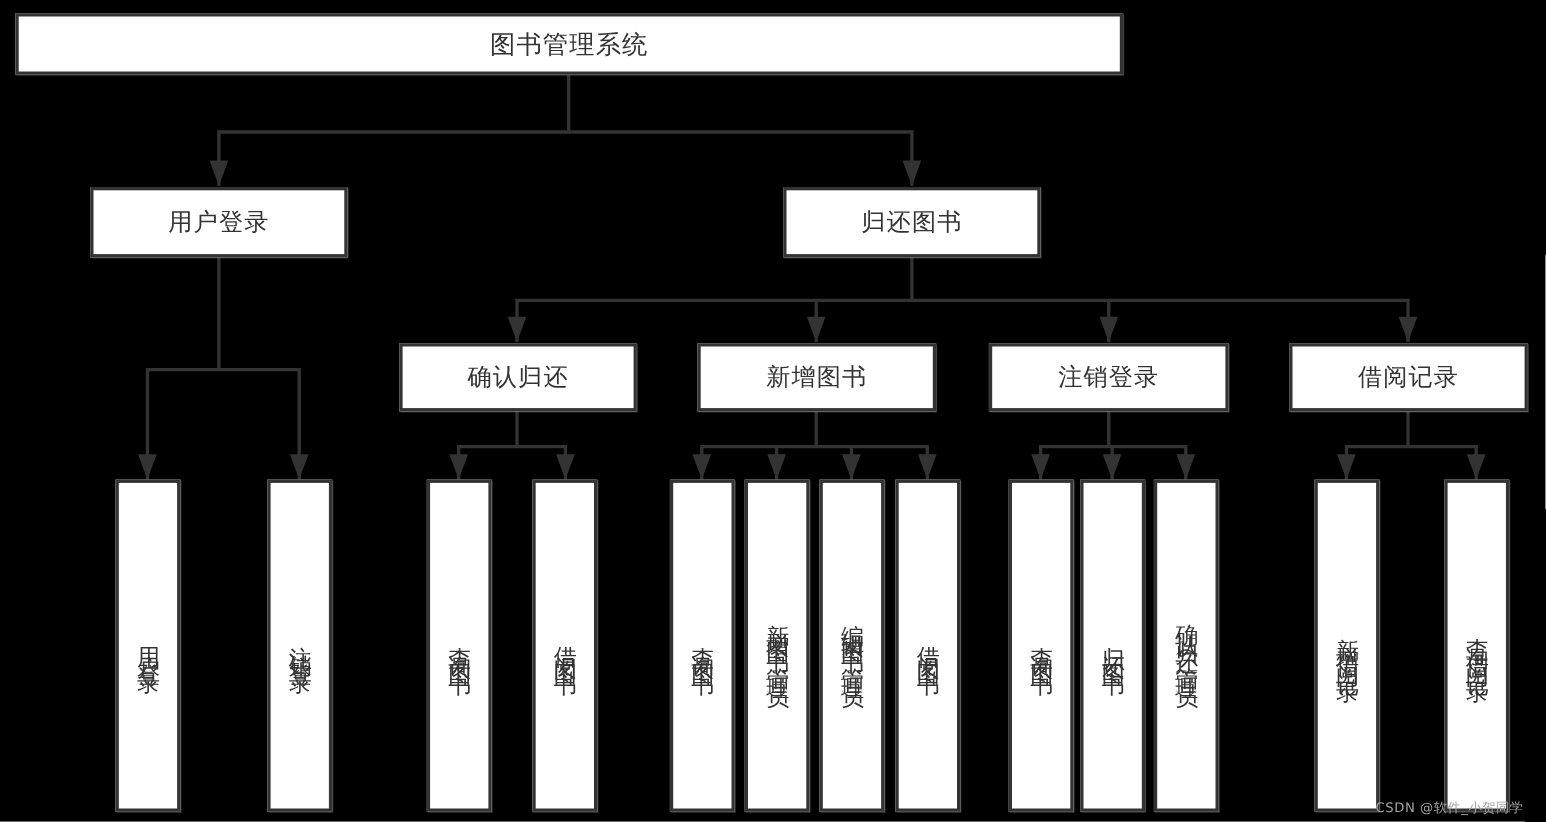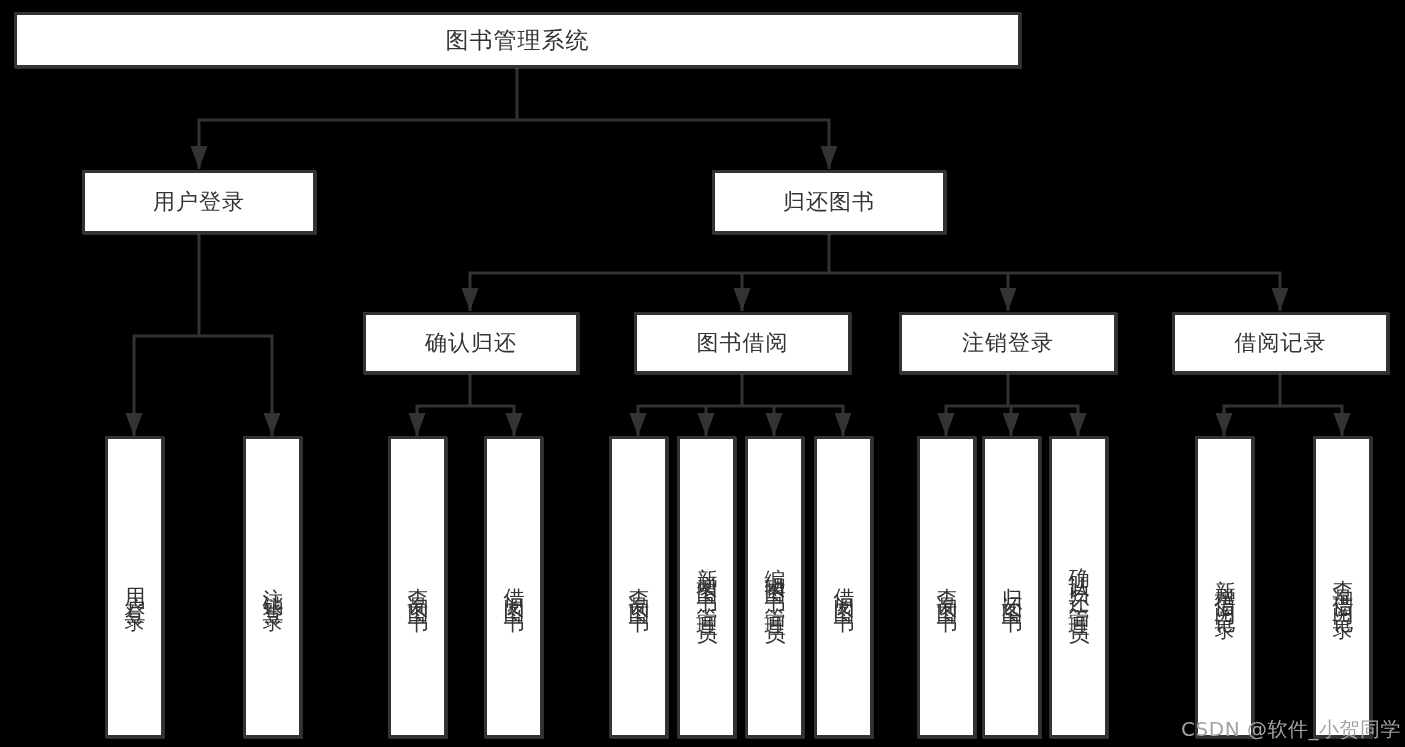--- a/index.html
+++ b/index.html
@@ -30,24 +30,24 @@
   .v-label {
     writing-mode:vertical-rl;
     text-orientation:mixed;
     font-size:21px;
     letter-spacing:8px;
     line-height:1;
     white-space:nowrap;
   }
   #watermark {
     position:absolute;
-    right:4px; bottom:4px;
+    right:20px; bottom:4px;
     z-index:3;
     color:#a3a3a3;
-    font-size:20px;
+    font-size:12px;
     letter-spacing:0.5px;
     white-space:nowrap;
   }
 </style>
 </head>
 <body>
 
 <div id="canvas">
 
   <svg id="connectors" viewBox="0 0 1405 747" xmlns="http://www.w3.org/2000/svg">
@@ -103,21 +103,21 @@
     <span class="h-label">用户登录</span>
   </div>
   <div class="node" style="left:712px;top:170px;width:234px;height:64px">
     <span class="h-label">归还图书</span>
   </div>
 
   <div class="node" style="left:363px;top:312px;width:216px;height:62px">
     <span class="h-label">确认归还</span>
   </div>
   <div class="node" style="left:634px;top:312px;width:217px;height:62px">
-    <span class="h-label">图书借阅</span>
+    <span class="h-label">新增图书</span>
   </div>
   <div class="node" style="left:899px;top:312px;width:218px;height:62px">
     <span class="h-label">注销登录</span>
   </div>
   <div class="node" style="left:1172px;top:312px;width:217px;height:62px">
     <span class="h-label">借阅记录</span>
   </div>
 
   <div class="node leaf" style="left:105px">
     <span class="v-label">用户登录</span>

